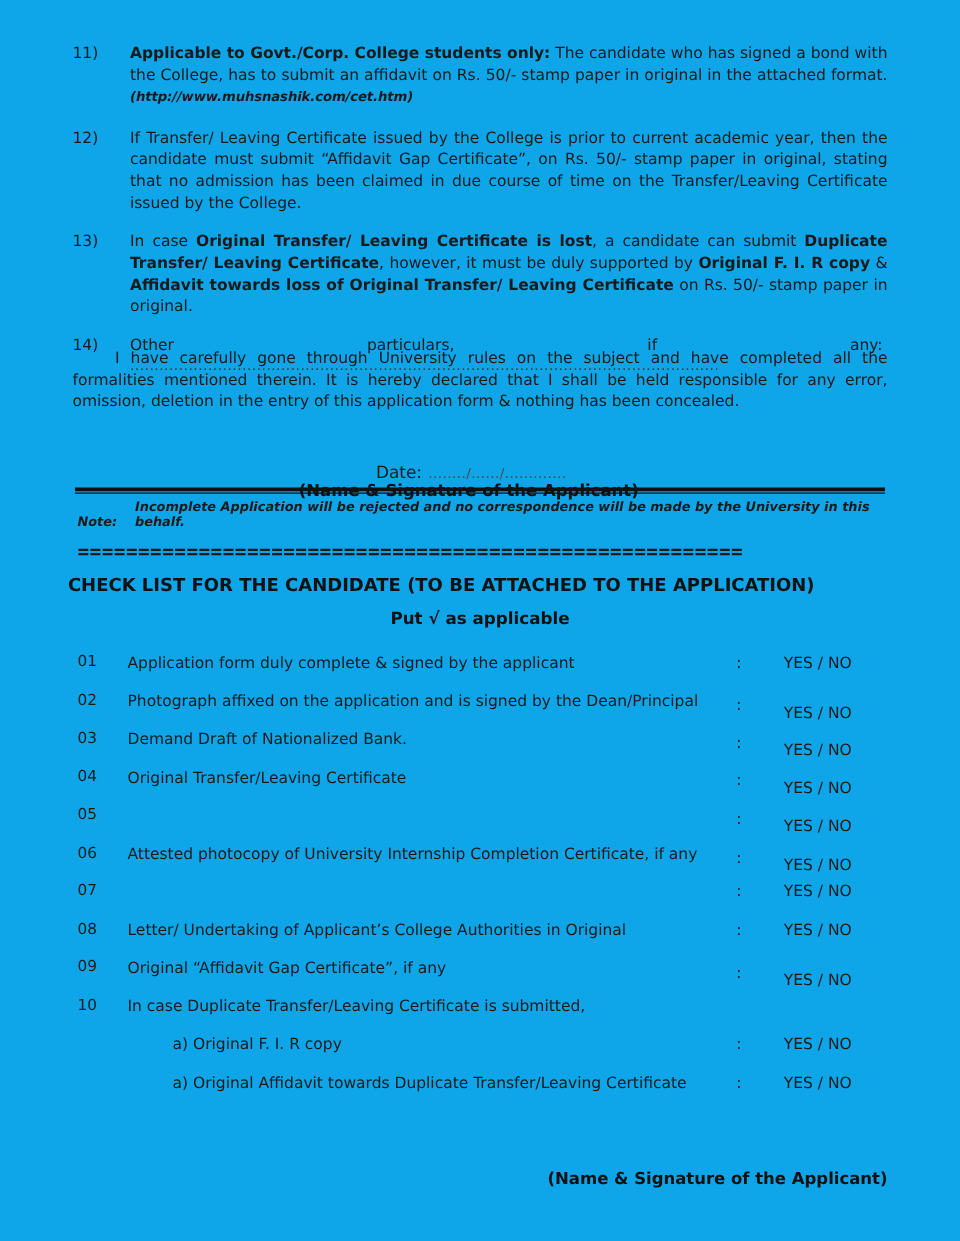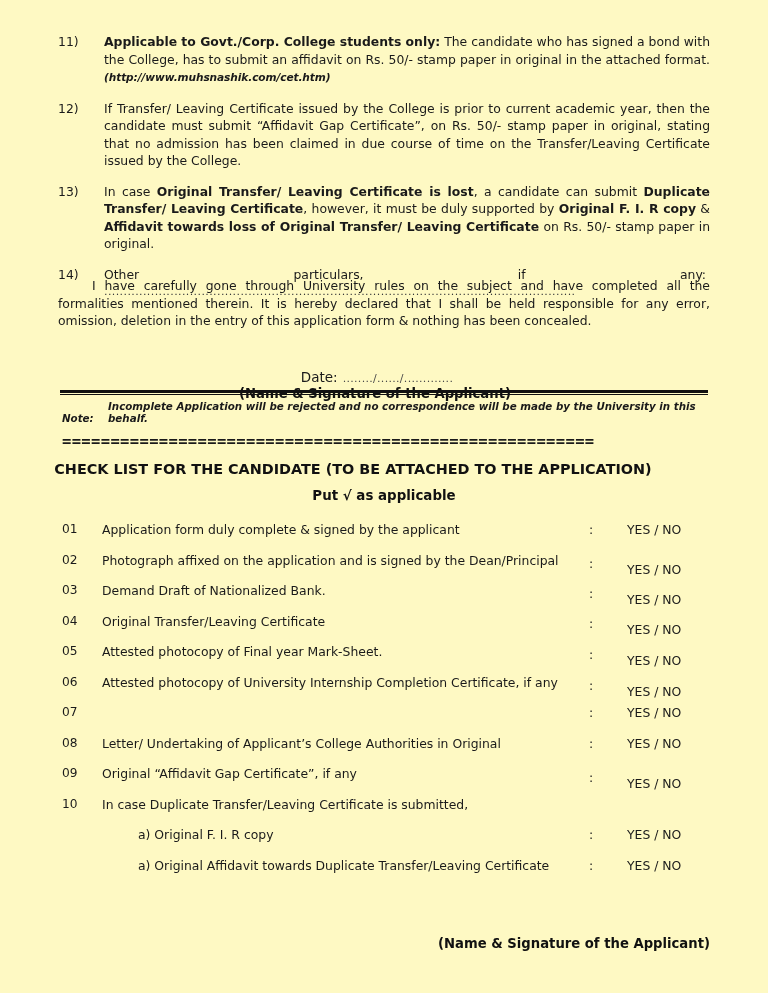--- a/index.html
+++ b/index.html
@@ -14,21 +14,21 @@
     font-family: "DejaVu Sans", sans-serif;
     color: #1a1a1a;
     overflow: hidden;
   }
 
   .page {
     position: absolute;
     left: 0; top: 0;
     width: 768px;
     height: 993px;
-    background: #fef9c3;
+    background: #0ea5e9;
   }
 
   
   .clauses {
     position: absolute;
     left: 58px;
     top: 33px;
     width: 652px;
   }
   .clause {
@@ -292,21 +292,20 @@
         <div class="cl-yesno" style="top: 11px;">YES / NO</div>
       </div>
       <div class="cl-row">
         <div class="cl-num">04</div>
         <div class="cl-text">Original Transfer/Leaving Certificate</div>
         <div class="cl-colon" style="top: 4.8px;">:</div>
         <div class="cl-yesno" style="top: 10px;">YES / NO</div>
       </div>
       <div class="cl-row">
         <div class="cl-num">05</div>
-        <div class="cl-text">Attested photocopy of Final year Mark-Sheet.</div>
         <div class="cl-colon" style="top: 5.15px;">:</div>
         <div class="cl-yesno" style="top: 11px;">YES / NO</div>
       </div>
       <div class="cl-row">
         <div class="cl-num">06</div>
         <div class="cl-text">Attested photocopy of University Internship Completion Certificate, if any</div>
         <div class="cl-colon" style="top: 5.15px;">:</div>
         <div class="cl-yesno" style="top: 11px;">YES / NO</div>
       </div>
       <div class="cl-row">

